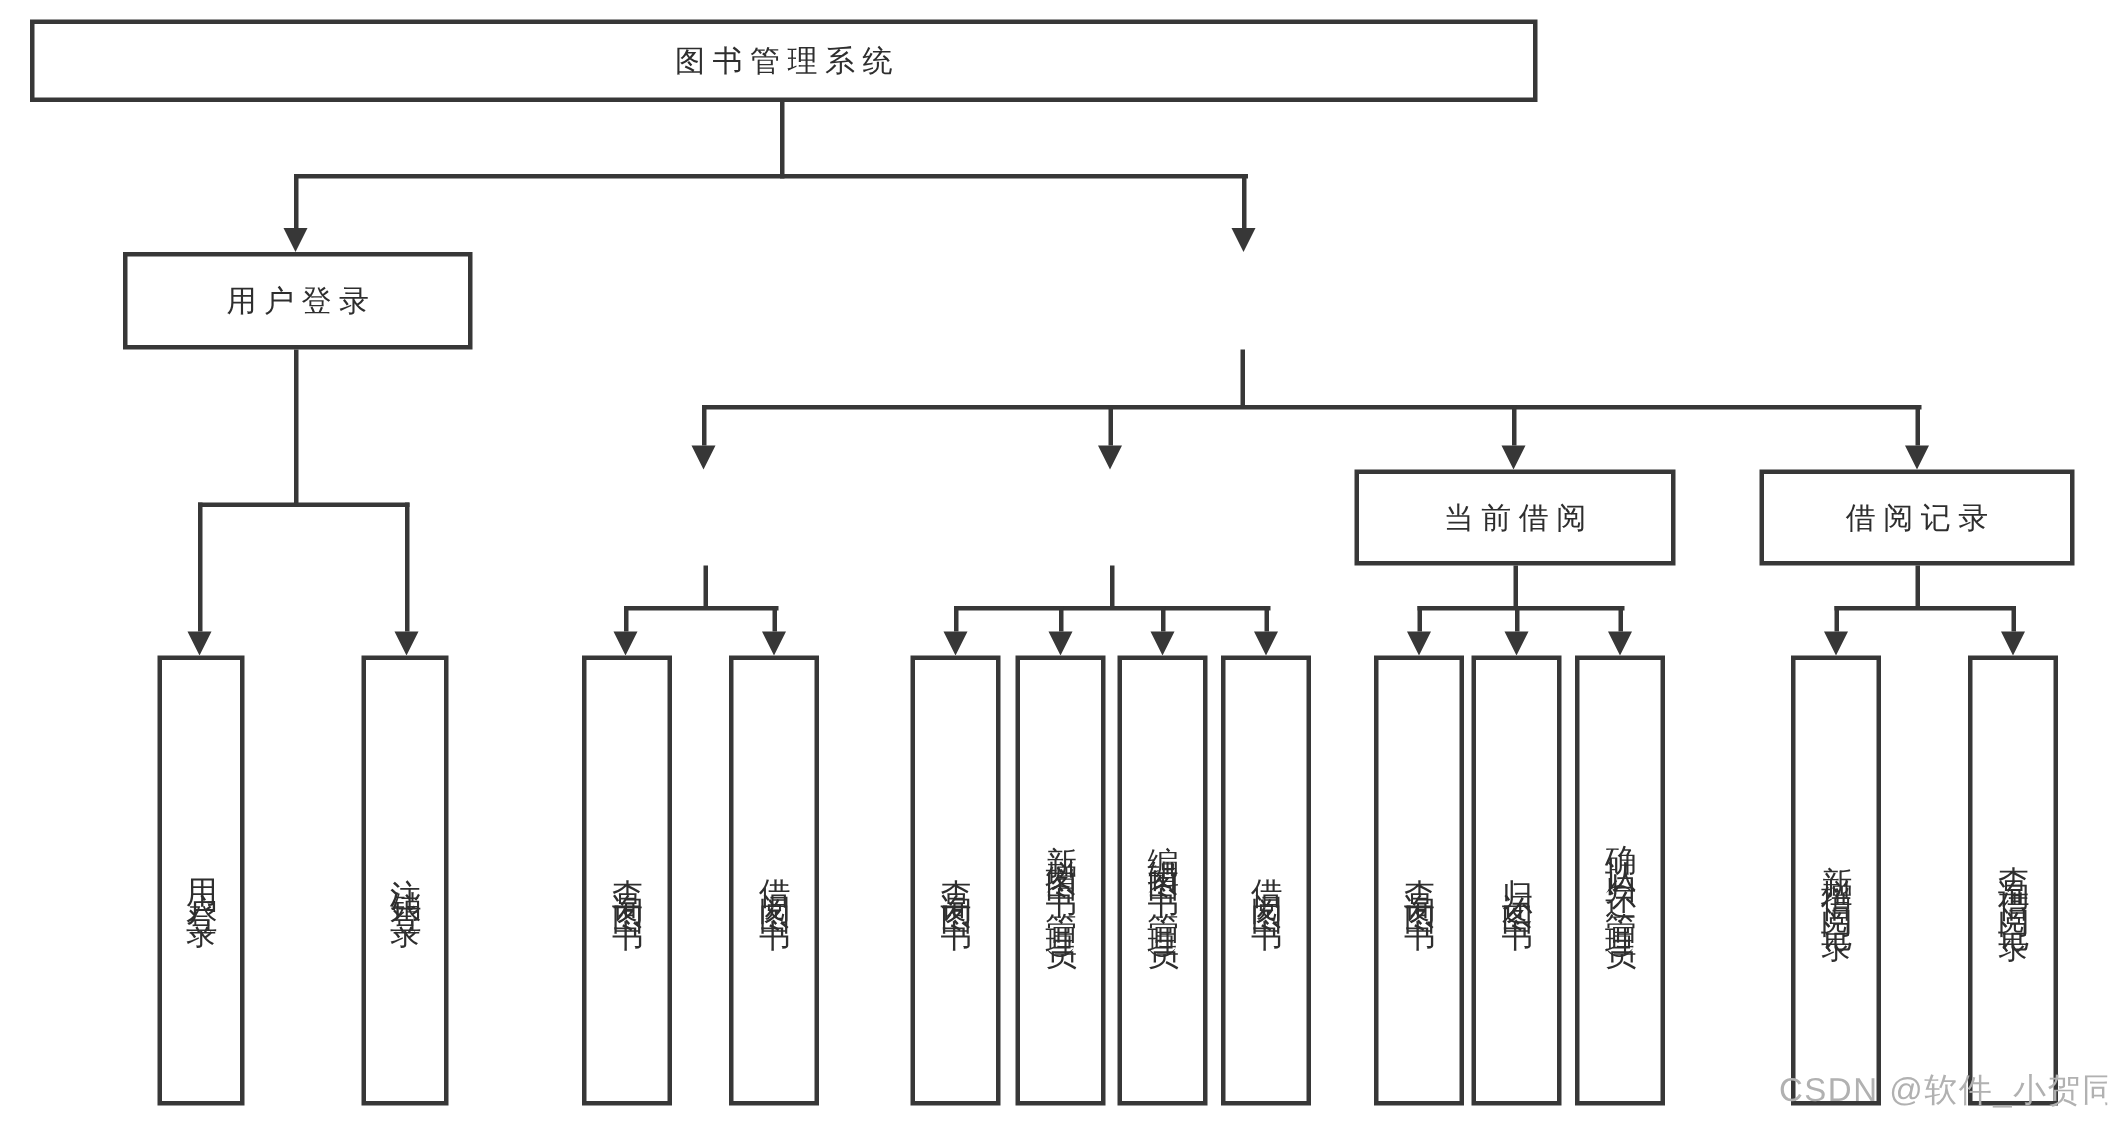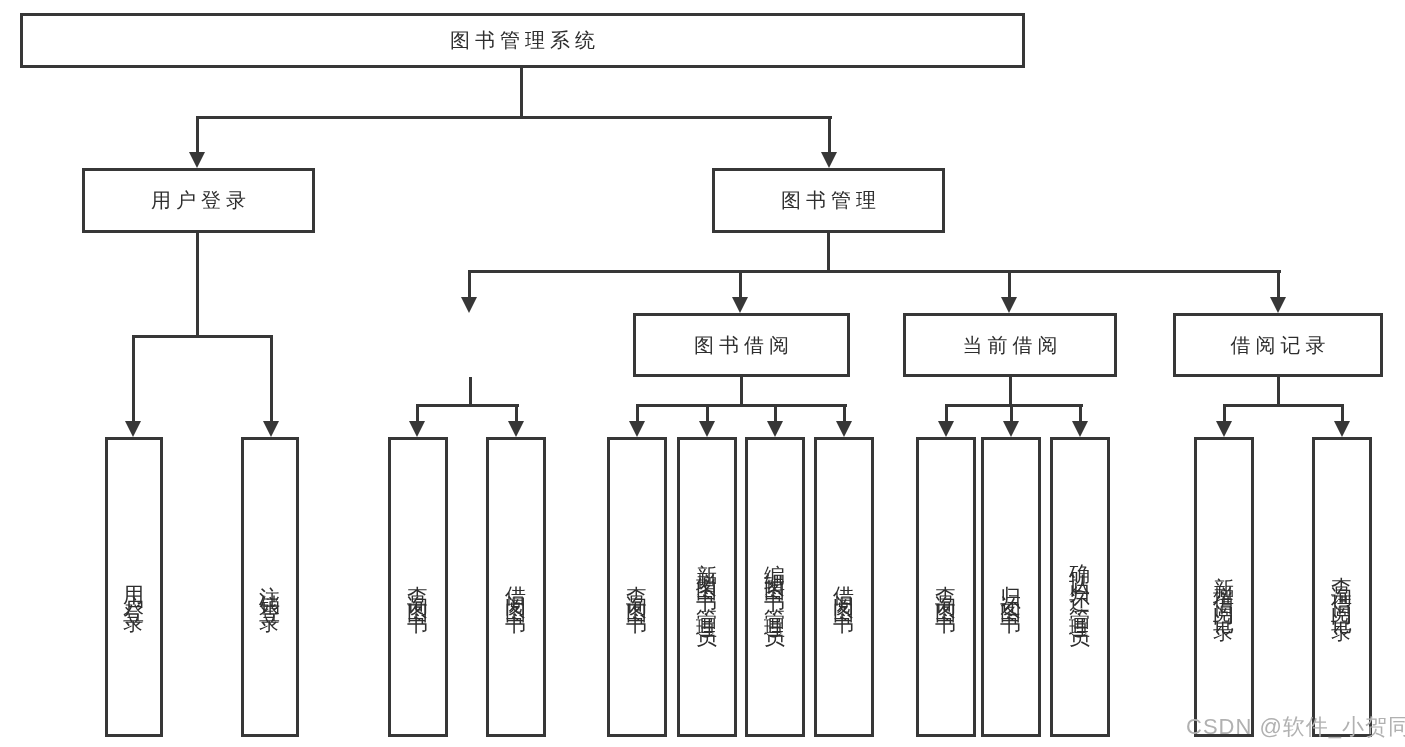--- a/index.html
+++ b/index.html
@@ -61,41 +61,39 @@
   <div class="box h" style="left:20px;top:13px;width:1005px;height:55px">图书管理系统</div>
 
   <div class="ln" style="left:520px;top:68px;width:3px;height:51px"></div>
   <div class="ln" style="left:196px;top:116px;width:636px;height:3px"></div>
   <div class="ln" style="left:196px;top:116px;width:3px;height:36px"></div>
   <div class="ln" style="left:828px;top:116px;width:3px;height:36px"></div>
   <div class="ar" style="left:189px;top:152px"></div>
   <div class="ar" style="left:821px;top:152px"></div>
 
   <div class="box h" style="left:82px;top:168px;width:233px;height:65px">用户登录</div>
-  <div class="box h" style="left:712px;top:168px;width:233px;height:65px">图书管理</div>
 
   <div class="ln" style="left:196px;top:233px;width:3px;height:104px"></div>
   <div class="ln" style="left:132px;top:335px;width:141px;height:3px"></div>
   <div class="ln" style="left:132px;top:335px;width:3px;height:86px"></div>
   <div class="ln" style="left:270px;top:335px;width:3px;height:86px"></div>
   <div class="ar" style="left:125px;top:421px"></div>
   <div class="ar" style="left:263px;top:421px"></div>
 
   <div class="ln" style="left:827px;top:233px;width:3px;height:39px"></div>
   <div class="ln" style="left:468px;top:270px;width:813px;height:3px"></div>
   <div class="ln" style="left:468px;top:270px;width:3px;height:27px"></div>
   <div class="ln" style="left:739px;top:270px;width:3px;height:27px"></div>
   <div class="ln" style="left:1008px;top:270px;width:3px;height:27px"></div>
   <div class="ln" style="left:1277px;top:270px;width:3px;height:27px"></div>
   <div class="ar" style="left:461px;top:297px"></div>
   <div class="ar" style="left:732px;top:297px"></div>
   <div class="ar" style="left:1001px;top:297px"></div>
   <div class="ar" style="left:1270px;top:297px"></div>
 
-  <div class="box h" style="left:633px;top:313px;width:217px;height:64px">图书借阅</div>
   <div class="box h" style="left:1173px;top:313px;width:210px;height:64px">借阅记录</div>
   <div class="box h" style="left:903px;top:313px;width:214px;height:64px">当前借阅</div>
 
   <div class="ln" style="left:469px;top:377px;width:3px;height:29px"></div>
   <div class="ln" style="left:416px;top:404px;width:103px;height:3px"></div>
   <div class="ln" style="left:416px;top:404px;width:3px;height:17px"></div>
   <div class="ln" style="left:515px;top:404px;width:3px;height:17px"></div>
   <div class="ar" style="left:409px;top:421px"></div>
   <div class="ar" style="left:508px;top:421px"></div>
 

